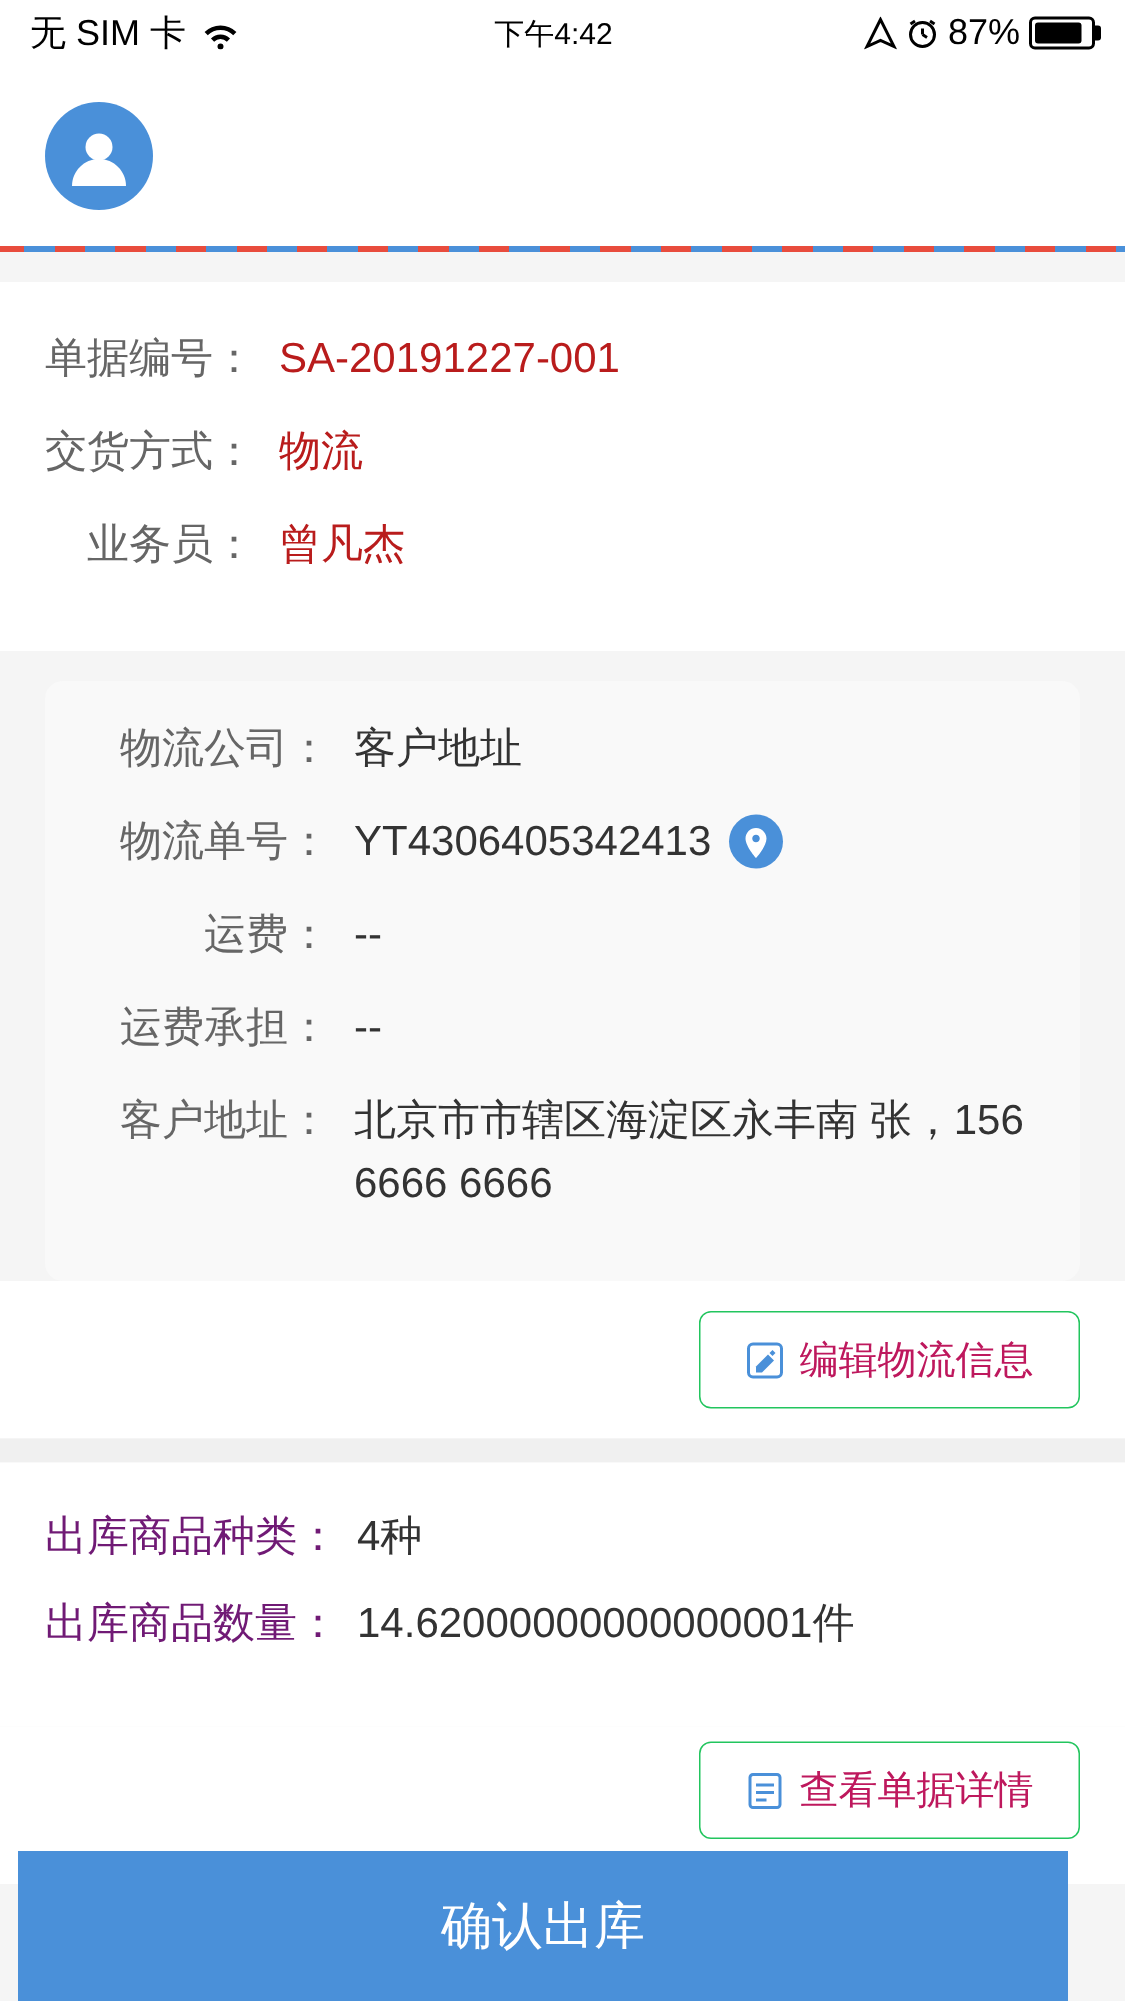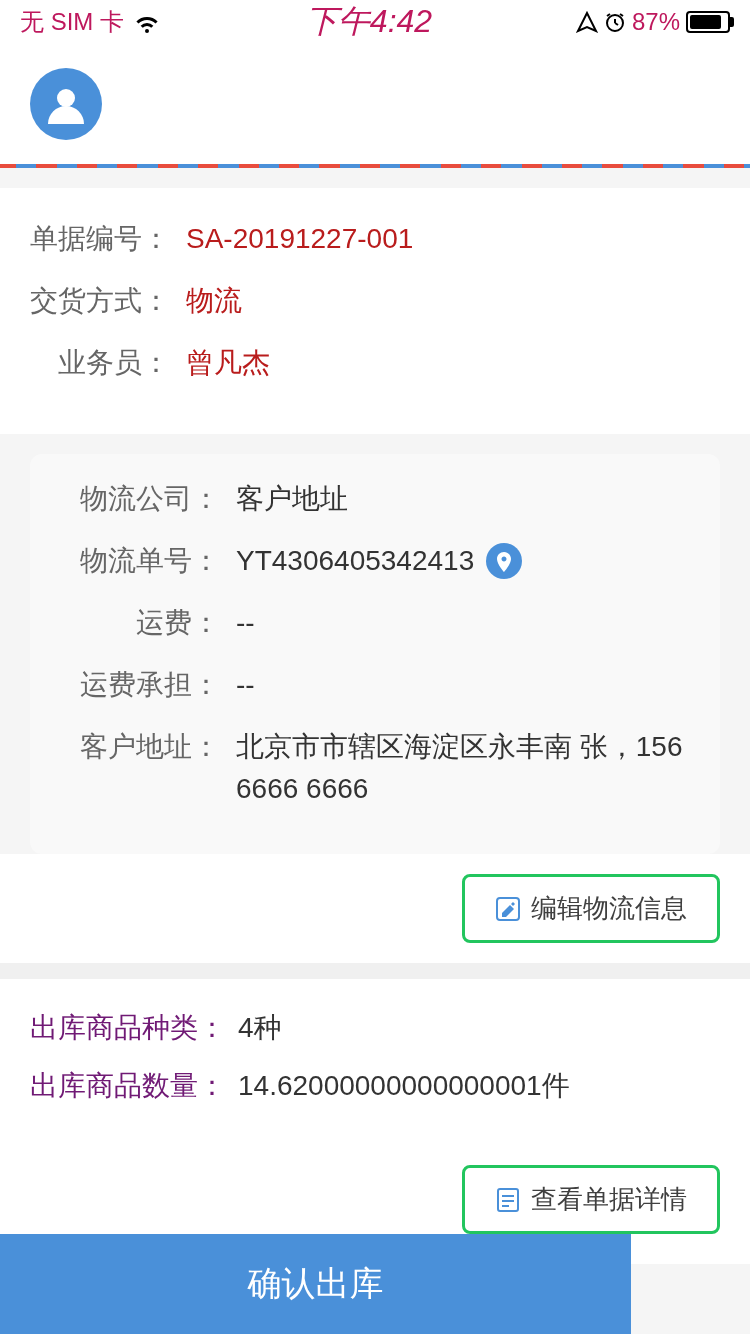--- a/index.html
+++ b/index.html
@@ -15,24 +15,24 @@
 
     
     .status-bar {
       background: #fff;
       height: 44px;
       display: flex;
       align-items: center;
       justify-content: space-between;
       padding: 0 20px;
       font-size: 24px;
-      color: #be185d;
+      color: #000000;
     }
     .status-left { display: flex; align-items: center; gap: 8px; }
-    .status-center { font-size: 32px; font-weight: 500; font-style: italic; }
+    .status-center { font-size: 20px; font-weight: 500; }
     .status-right { display: flex; align-items: center; gap: 6px; font-size: 24px; }
     .battery-icon {
       width: 44px; height: 22px;
       border: 2px solid #000;
       border-radius: 4px;
       position: relative;
       display: inline-flex;
       align-items: center;
       padding: 2px;
     }
@@ -173,23 +173,23 @@
     .location-icon svg { width: 22px; height: 22px; fill: #fff; }
 
     
     .edit-logistics-btn {
       display: flex;
       justify-content: flex-end;
       padding: 20px 30px 20px 30px;
       background: #fff;
     }
     .btn-outline {
-      border: 3px solid #22c55e;
+      border: 1px solid #22c55e;
       border-radius: 8px;
-      color: #404040;
+      color: #be185d;
       font-size: 26px;
       padding: 14px 30px;
       display: flex;
       align-items: center;
       gap: 10px;
       background: #fff;
       cursor: pointer;
       text-align: center;
     }
     .btn-outline svg { width: 26px; height: 26px; fill: #4a90d9; }
@@ -226,22 +226,22 @@
       display: flex;
       justify-content: flex-end;
       padding: 10px 30px 30px 30px;
       background: #fff;
     }
 
     
     .confirm-bar {
       position: fixed;
       bottom: 0;
-      left: 0;
-      width: 631px;
+      left: 12px;
+      width: 700px;
       height: 100px;
       background: #4a90d9;
       display: flex;
       align-items: center;
       justify-content: center;
       cursor: pointer;
     }
     .confirm-text {
       color: #fff;
       font-size: 34px;

